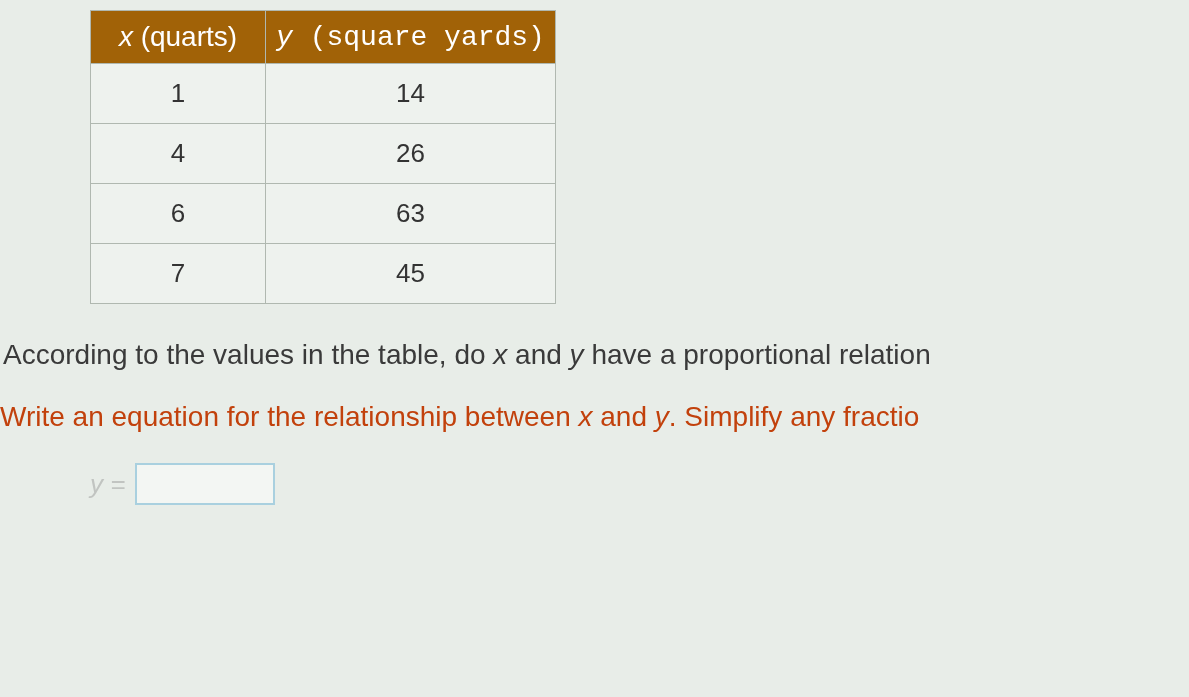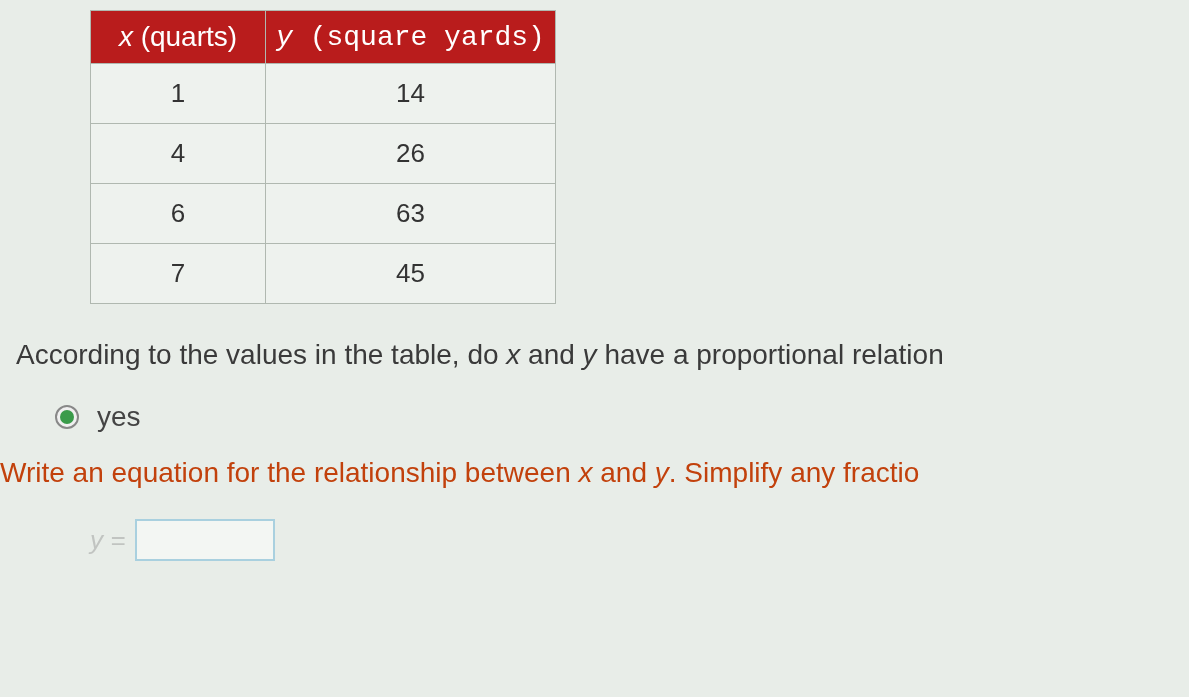--- a/index.html
+++ b/index.html
@@ -18,21 +18,21 @@
     }
     .content {
       padding-left: 0;
     }
     table {
       border-collapse: collapse;
       margin-left: 90px;
       background: #f5f7f5;
     }
     th {
-      background: #b91c1c;
+      background: #a16207;
       color: #fff;
       font-weight: normal;
       font-size: 28px;
       padding: 10px 4px;
       border: 1px solid #b0b8b0;
       font-style: normal;
     }
     th .var {
       font-style: italic;
     }
@@ -48,21 +48,21 @@
       width: 175px;
     }
     .col-y {
       width: 290px;
       font-family: Liberation Mono, monospace;
     }
     .question {
       margin-top: 35px;
       font-size: 28px;
       color: #3a3a3a;
-      padding-left: 16px;
+      padding-left: 3px;
       white-space: nowrap;
     }
     .question .var {
       font-style: italic;
     }
     .options {
       margin-top: 30px;
       padding-left: 55px;
     }
     .option {
@@ -164,24 +164,20 @@
         <td>45</td>
       </tr>
     </tbody>
   </table>
 
   <div class="question">
     <span>According to the values in the table, do </span><span class="var">x</span><span> and </span><span class="var">y</span><span> have a proportional relation</span>
   </div>
 
   <div class="options">
-    <div class="option">
-      <span class="radio selected"></span>
-      <span>yes</span>
-    </div>
   </div>
 
   <div class="instruction">
     <span>Write an equation for the relationship between </span><span class="var">x</span><span> and </span><span class="var">y</span><span>. Simplify any fractio</span>
   </div>
 
   <div class="equation-row">
     <span class="eq-label">y =</span>
     <div class="eq-input"></div>
   </div>

